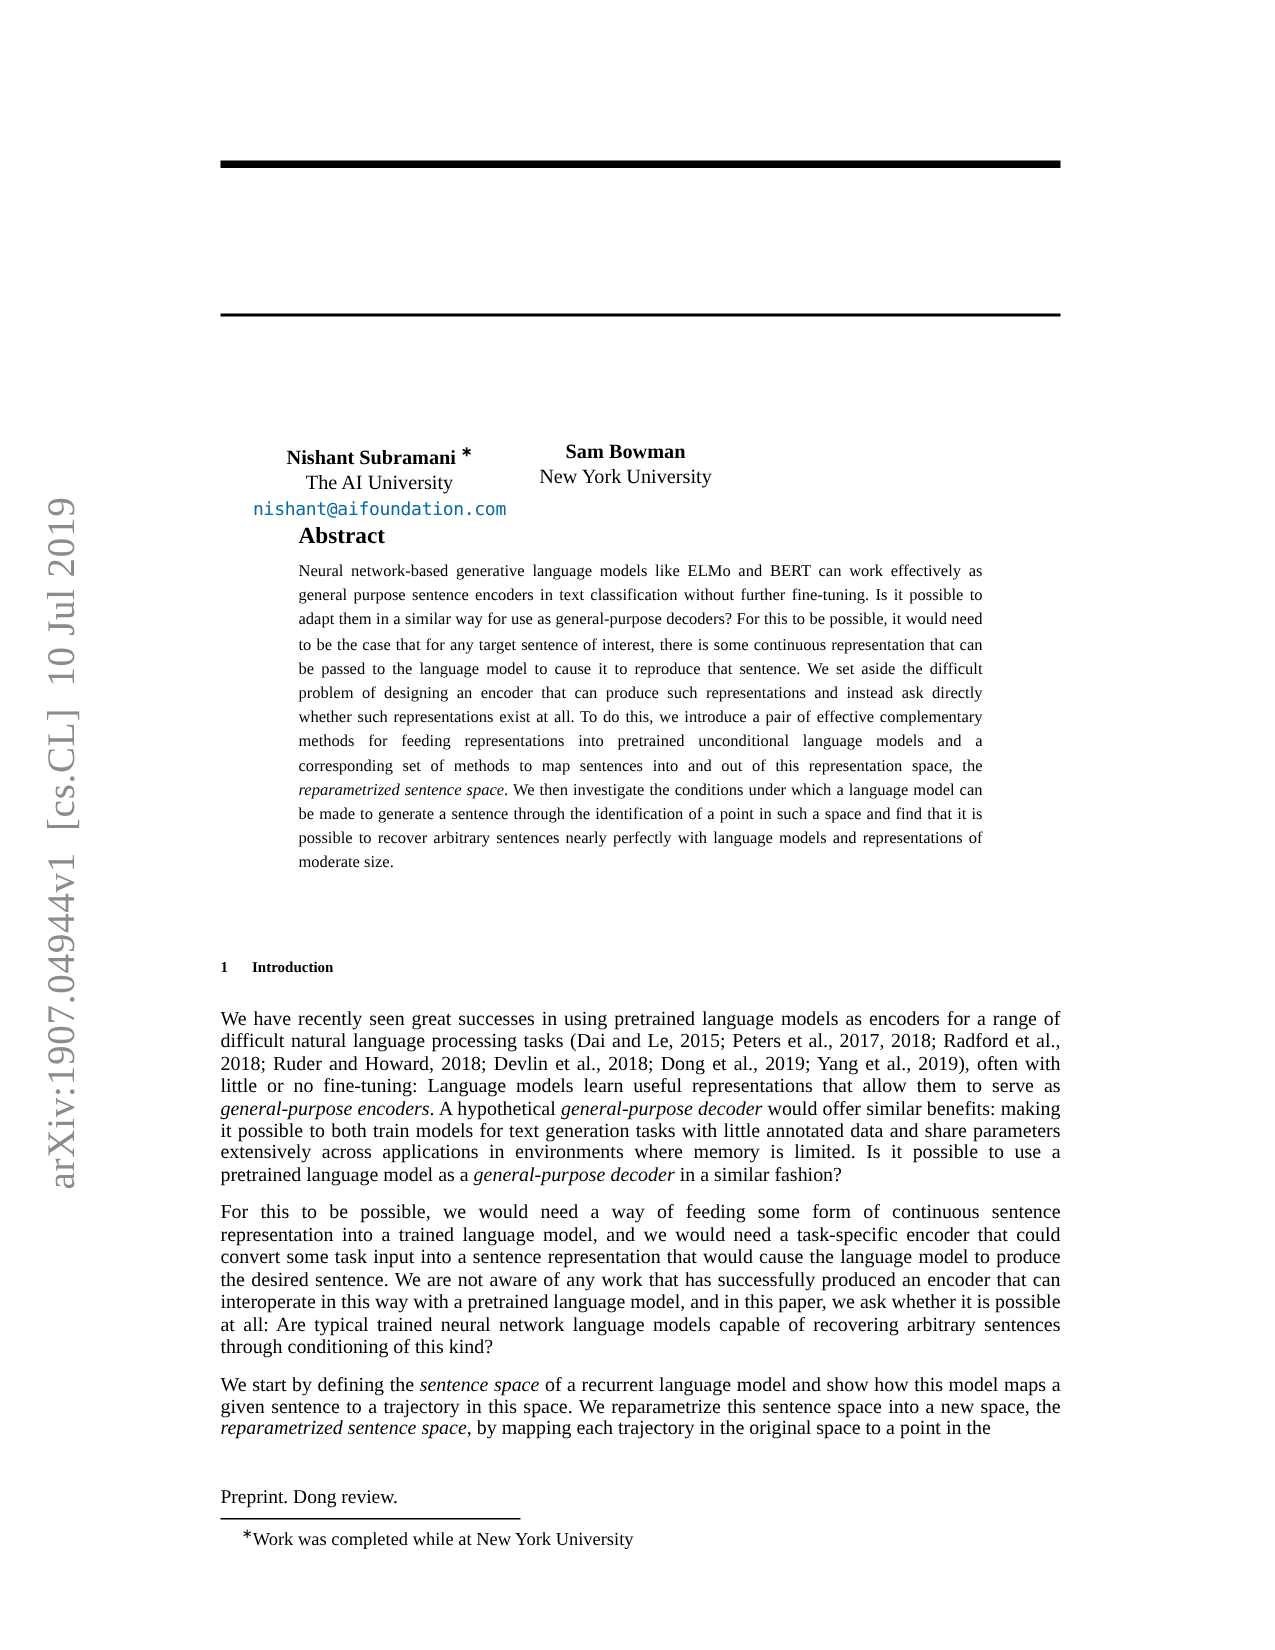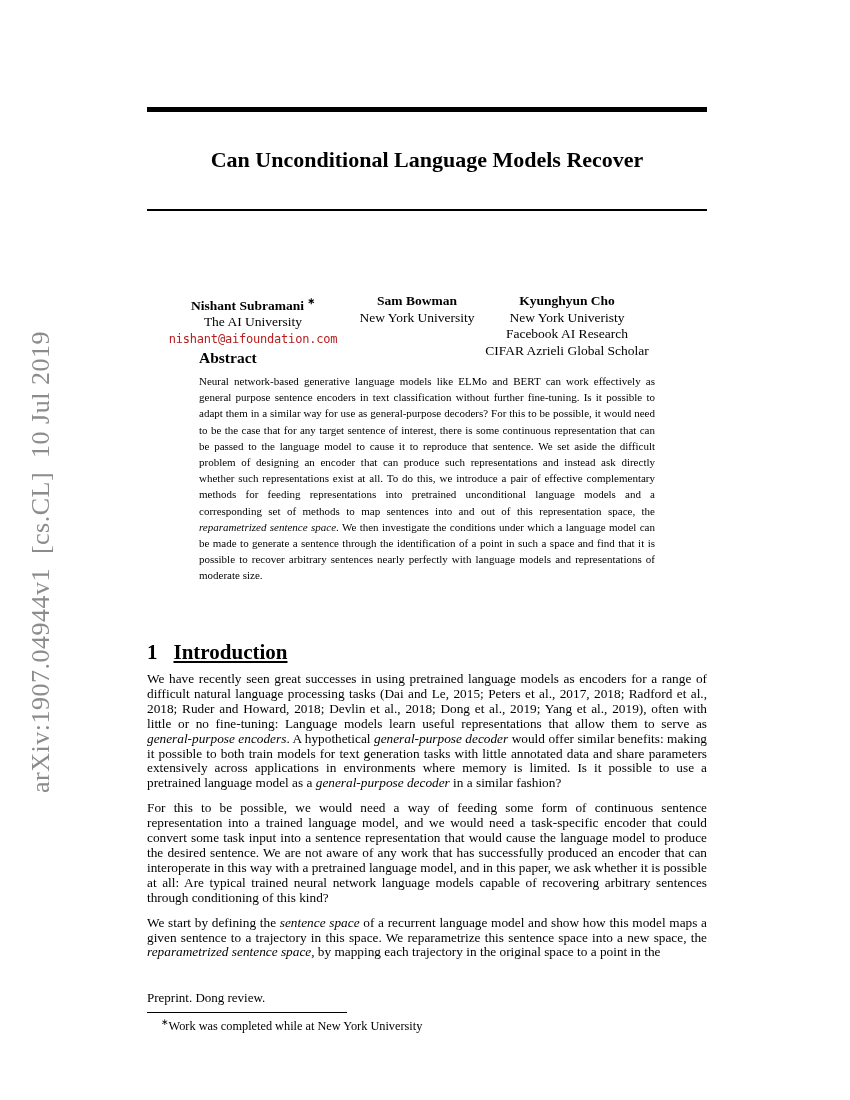--- a/index.html
+++ b/index.html
@@ -29,29 +29,29 @@
   .rule-thin { position: absolute; top: 209px; left: 0; width: 560px; height: 2px; background: #000; }
 
   .authors { position: absolute; top: 248px; left: 0; width: 560px; height: 85px; font-size: 13.5px; }
   .author-col { position: absolute; top: 0; text-align: center; line-height: 16.5px; }
   .author-col .name { font-weight: bold; margin-top: 45px; }
   .col-1 { left: 0;    width: 212px; }
   .col-2 { left: 190px; width: 160px; }
   .col-3 { left: 330px; width: 180px; }
   .email {
     font-family: "DejaVu Sans Mono", monospace;
-    font-size: 12px; color: #b91c1c; letter-spacing: -0.2px;
+    font-size: 12px; color: #0369a1; letter-spacing: -0.2px;
   }
   sup { font-size: 9px; }
 
   .abstract { position: absolute; top: 349px; left: 52px; width: 456px; }
   .abstract-heading { font-weight: bold; font-size: 15.5px; }
   .abstract p { margin: 6px 0 0 0; text-align: justify; font-size: 11px; line-height: 16.2px; }
 
-  .section-heading { position: absolute; top: 640px; left: 0; font-weight: bold; font-size: 21px; text-decoration: underline; }
+  .section-heading { position: absolute; top: 640px; left: 0; font-weight: bold; font-size: 10px; }
   .section-number { display: inline-block; margin-right: 16px; }
 
   .body-text {
     position: absolute; top: 672px; left: 0; width: 560px;
     font-size: 13.3px; line-height: 14.9px; text-align: justify;
   }
   .body-text p { margin: 0 0 10px 0; }
 
   .preprint { position: absolute; top: 990px; left: 0; font-size: 13px; }
   .footnote-rule { position: absolute; top: 1012px; left: 0; width: 200px; height: 1px; background: #000; }
@@ -62,40 +62,34 @@
 
 <div class="page">
 
   <div class="watermark">arXiv:1907.04944v1  [cs.CL]  10 Jul 2019</div>
 
   <div class="content">
 
     <div class="rule-thick"></div>
 
     <h1 class="title">
-      <span>Can Unconditional Language Models Recover</span><br>
+      <br>
     </h1>
 
     <div class="rule-thin"></div>
 
     <div class="authors">
       <div class="author-col col-1">
         <div class="name"><span>Nishant Subramani</span> <sup>∗</sup></div>
         <div>The AI University</div>
         <div class="email">nishant@aifoundation.com</div>
       </div>
       <div class="author-col col-2">
         <div class="name">Sam Bowman</div>
         <div>New York University</div>
-      </div>
-      <div class="author-col col-3">
-        <div class="name">Kyunghyun Cho</div>
-        <div>New York Univeristy</div>
-        <div>Facebook AI Research</div>
-        <div>CIFAR Azrieli Global Scholar</div>
       </div>
     </div>
 
     <div class="abstract">
       <div class="abstract-heading">Abstract</div>
       <p><span>Neural network-based generative language models like ELMo and BERT can work effectively as general purpose sentence encoders in text classification without further fine-tuning. Is it possible to adapt them in a similar way for use as general-purpose decoders? For this to be possible, it would need to be the case that for any target sentence of interest, there is some continuous representation that can be passed to the language model to cause it to reproduce that sentence. We set aside the difficult problem of designing an encoder that can produce such representations and instead ask directly whether such representations exist at all. To do this, we introduce a pair of effective complementary methods for feeding representations into pretrained unconditional language models and a corresponding set of methods to map sentences into and out of this representation space, the </span><i>reparametrized sentence space</i><span>. We then investigate the conditions under which a language model can be made to generate a sentence through the identification of a point in such a space and find that it is possible to recover arbitrary sentences nearly perfectly with language models and representations of moderate size.</span></p>
     </div>
 
     <div class="section-heading">
       <span class="section-number">1</span><span>Introduction</span>

